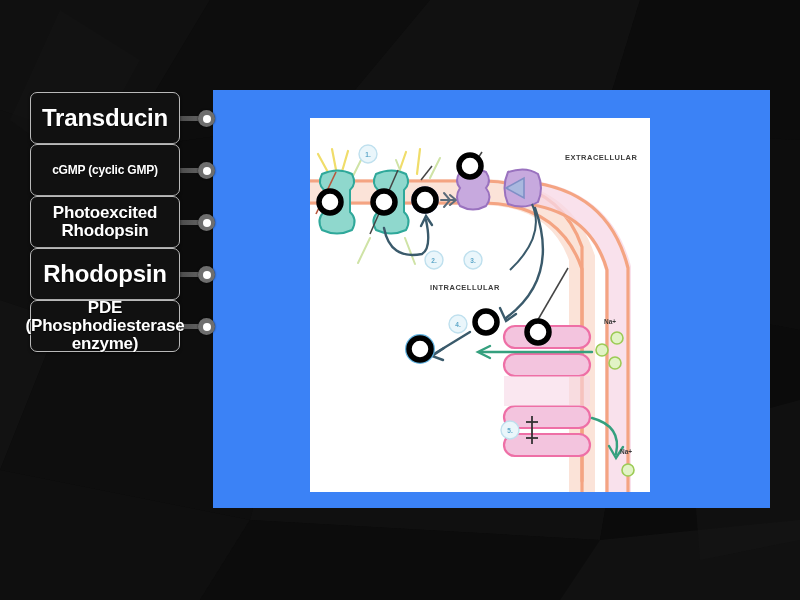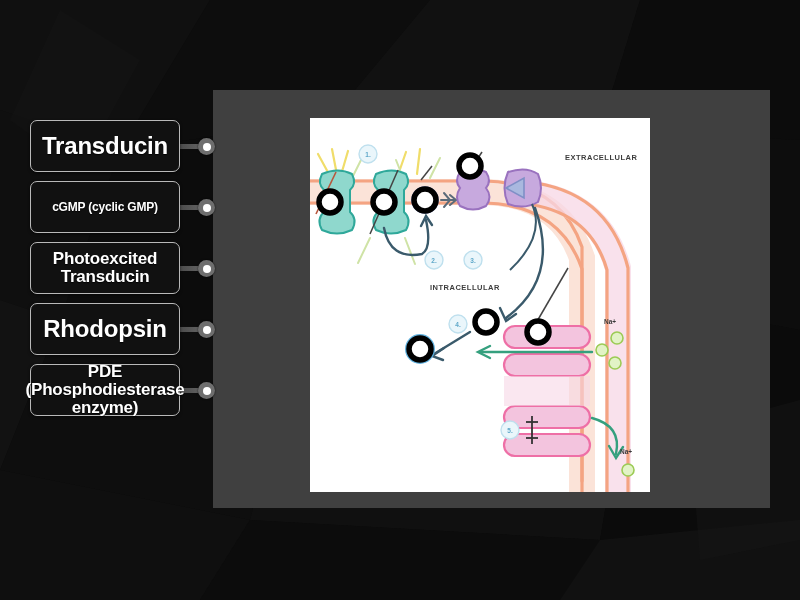--- a/index.html
+++ b/index.html
@@ -14,23 +14,22 @@
     position:relative; width:800px; height:600px;
     background:#0c0c0c; overflow:hidden;
   }
   #bg-poly { position:absolute; inset:0; width:800px; height:600px; }
 
   
   #labels-column {
     position:absolute; left:30px; top:92px;
     width:150px;
     display:flex; flex-direction:column;
-    gap:9px;
+    gap:0;
     z-index:5;
-    margin-top:28px;
   }
   .label-row { position:relative; height:52px; }
   .label-chip {
     position:absolute; left:0; top:0;
     width:150px; height:52px;
     background:#111111;
     border:1px solid #b9b9b9;
     border-radius:7px;
     display:flex; align-items:center; justify-content:center;
     padding:2px 5px;
@@ -70,21 +69,21 @@
   }
   .pin::after{
     content:""; width:8px; height:8px; border-radius:50%;
     background:#ffffff;
   }
 
   
   #diagram-panel {
     position:absolute; left:213px; top:90px;
     width:557px; height:418px;
-    background:#404040;
+    background:#3b82f6;
     z-index:4;
   }
   #diagram-inner {
     position:absolute; left:97px; top:28px;
     width:340px; height:374px;
     background:#ffffff;
     overflow:hidden;
   }
   #diagram-svg { display:block; width:340px; height:374px; }
 
@@ -135,21 +134,21 @@
       <div class="connector"></div>
       <div class="label-chip sz-md">
         <span>cGMP (cyclic GMP)</span>
       </div>
       <div class="pin"></div>
     </div>
 
     <div class="label-row">
       <div class="connector"></div>
       <div class="label-chip sz-lg">
-        <span>Photoexcited Transducin</span>
+        <span>Photoexcited Rhodopsin</span>
       </div>
       <div class="pin"></div>
     </div>
 
     <div class="label-row">
       <div class="connector"></div>
       <div class="label-chip sz-xl">
         <span>Rhodopsin</span>
       </div>
       <div class="pin"></div>

